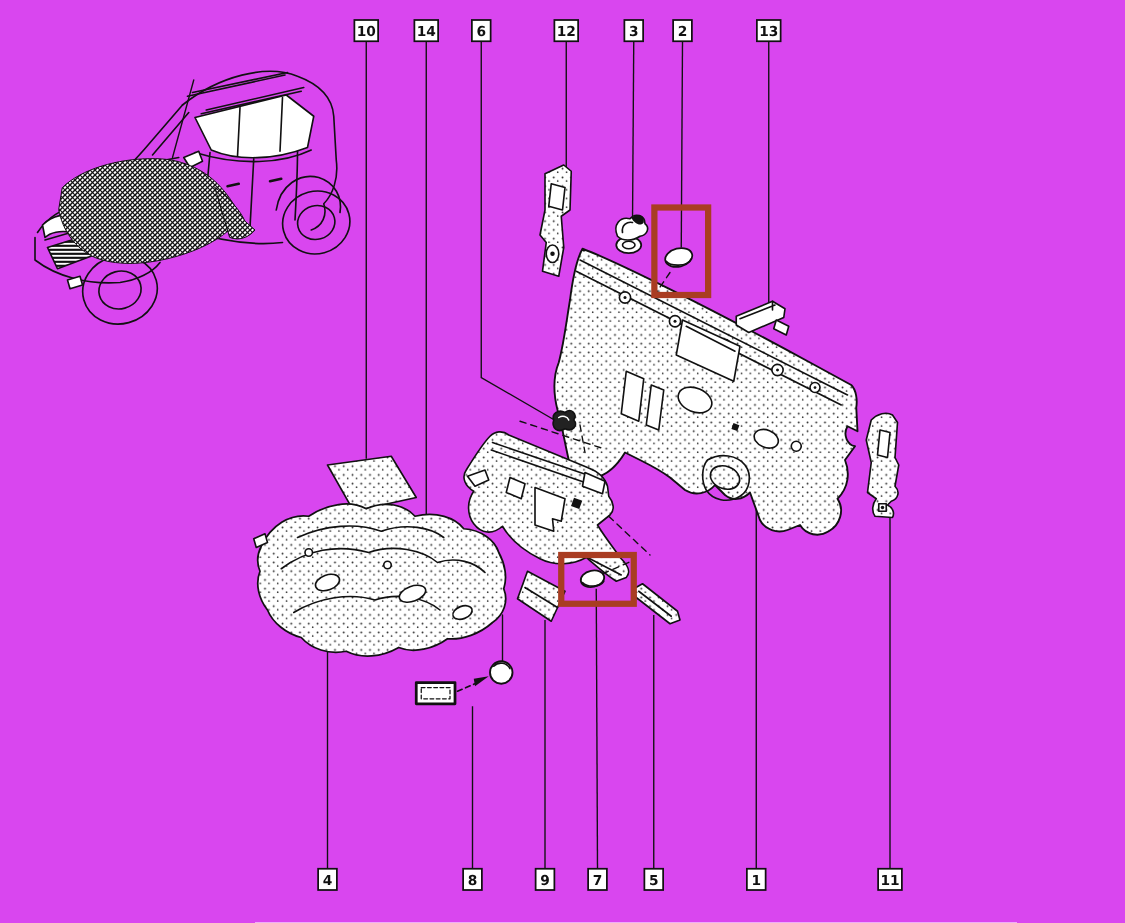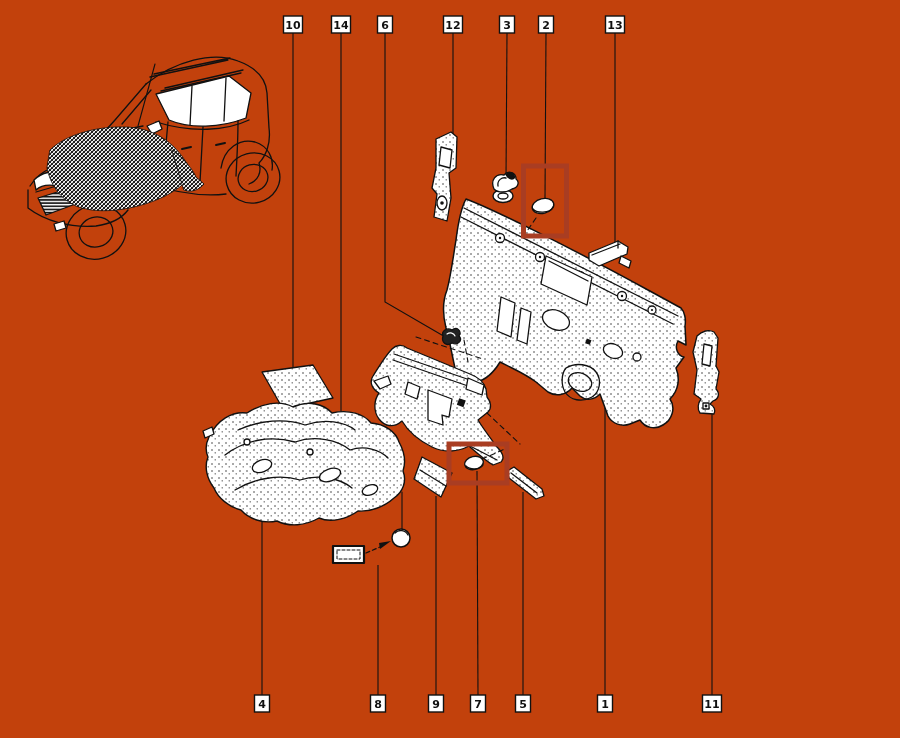--- a/index.html
+++ b/index.html
@@ -1,16 +1,16 @@
 <!DOCTYPE html>
 <html><head>
 <meta charset="utf-8">
 <style>
   html,body{margin:0;padding:0;background:#ffffff;}
-  .canvas{position:relative;width:900px;height:738px;background:#c2410c;overflow:hidden;
+  .canvas{position:relative;width:900px;height:738px;background:#d946ef;overflow:hidden;
           font-family:"DejaVu Sans", sans-serif;}
   svg{position:absolute;left:0;top:0;}
   .callout-num{font:bold 11px "DejaVu Sans", sans-serif;}
 </style>
 </head>
 <body>
 
 <div class="canvas">
 <svg id="diagram-svg" width="900" height="738" viewBox="0 0 900 738">
   <defs>

